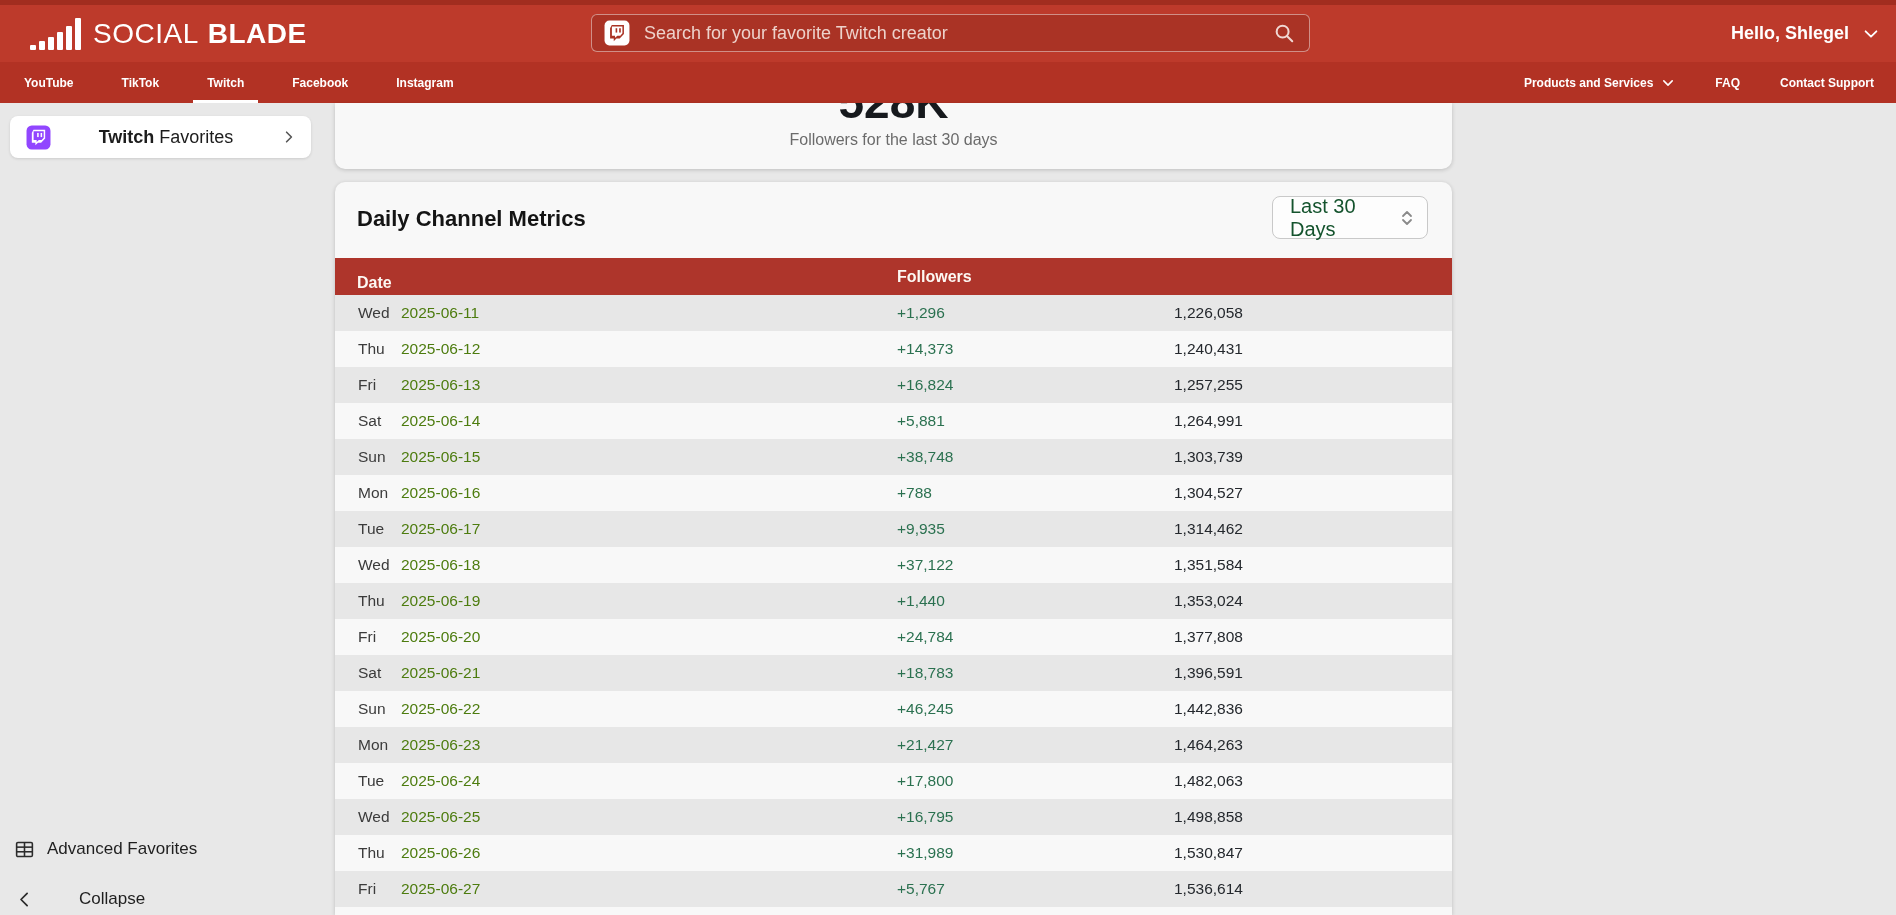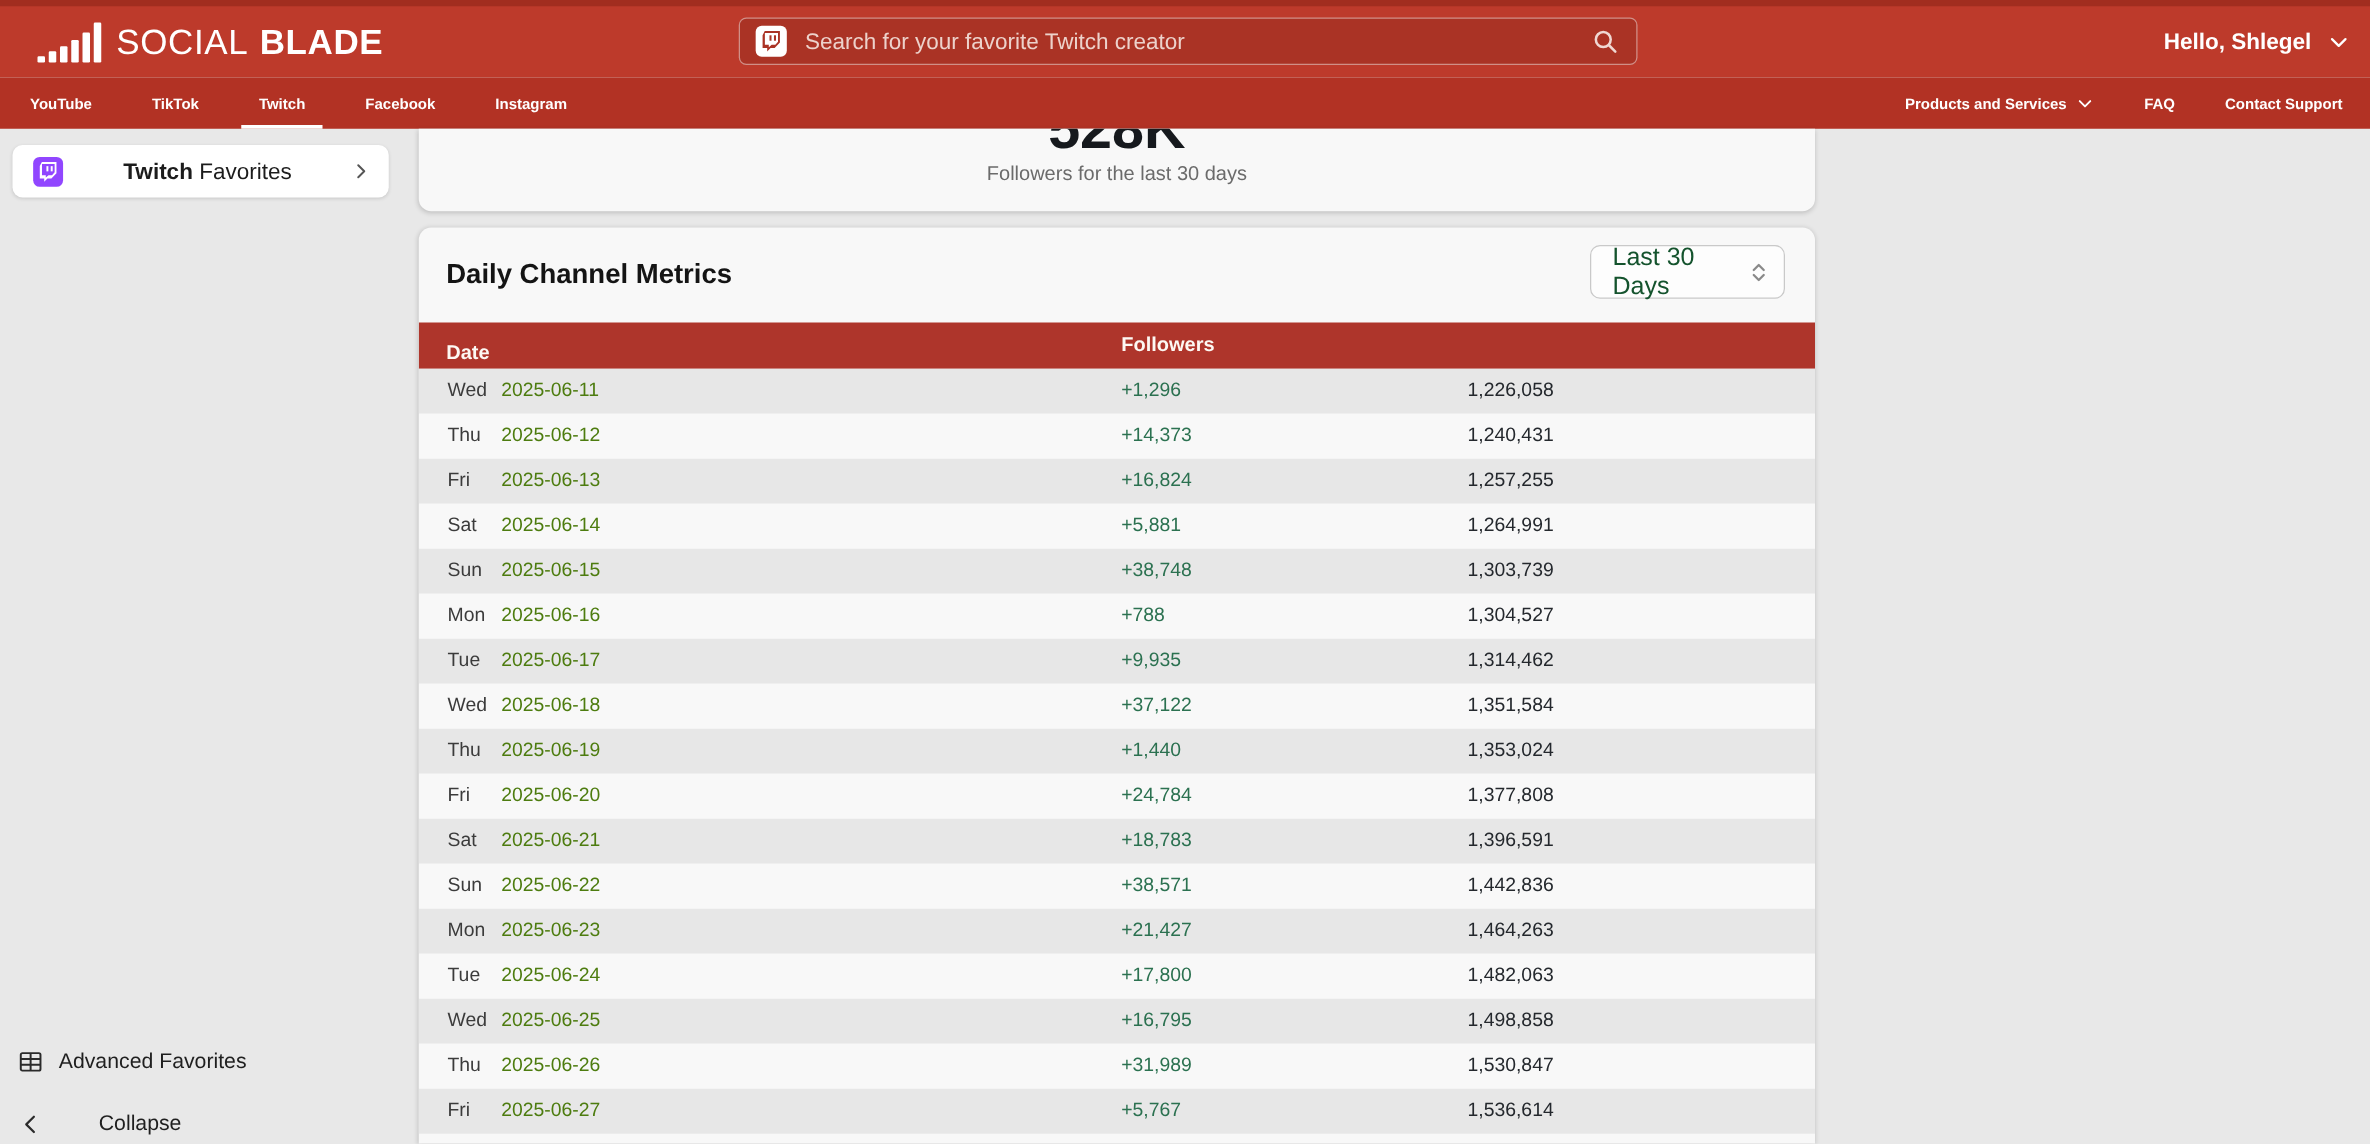--- a/index.html
+++ b/index.html
@@ -362,21 +362,21 @@
   <div class="trow odd">
     <span class="cell-day">Sat</span>
     <span class="cell-date">2025-06-21</span>
     <span class="cell-change">+18,783</span>
     <span class="cell-total">1,396,591</span>
   </div>
 
   <div class="trow even">
     <span class="cell-day">Sun</span>
     <span class="cell-date">2025-06-22</span>
-    <span class="cell-change">+38,571</span>
+    <span class="cell-change">+46,245</span>
     <span class="cell-total">1,442,836</span>
   </div>
 
   <div class="trow odd">
     <span class="cell-day">Mon</span>
     <span class="cell-date">2025-06-23</span>
     <span class="cell-change">+21,427</span>
     <span class="cell-total">1,464,263</span>
   </div>
 

